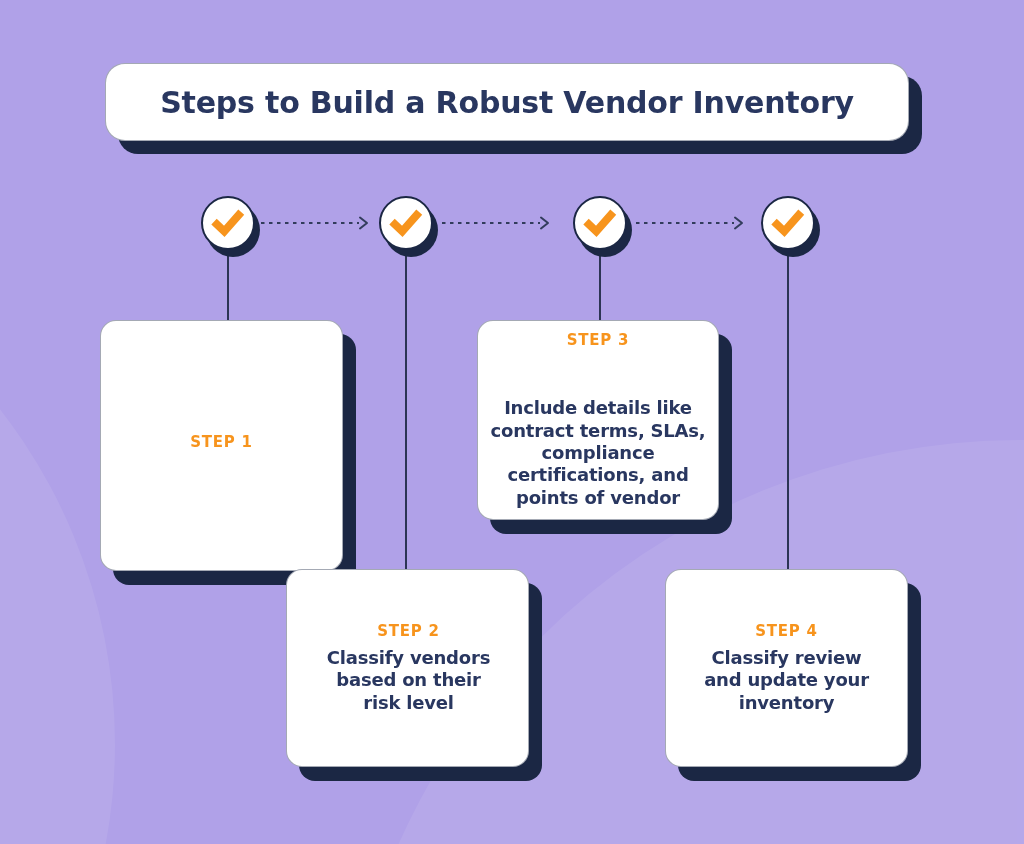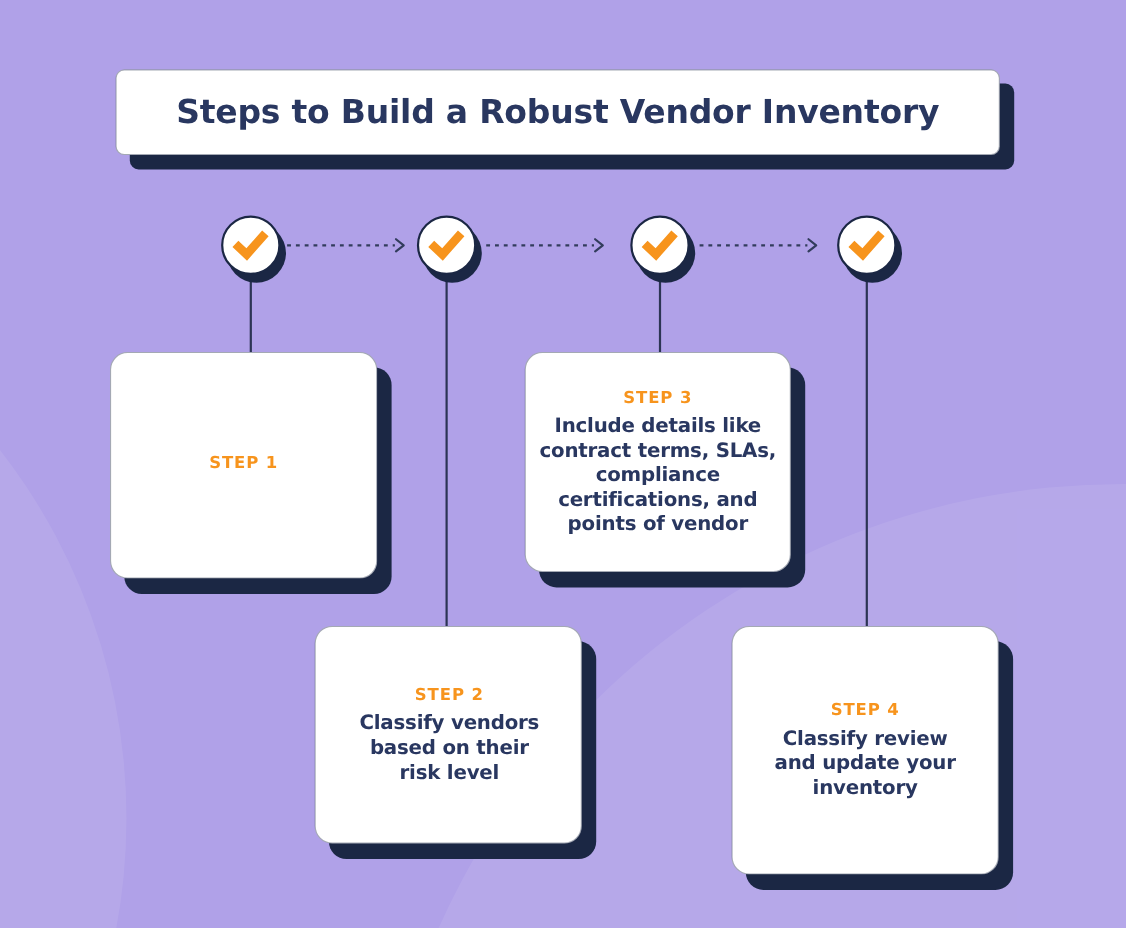--- a/index.html
+++ b/index.html
@@ -22,21 +22,21 @@
   }
   .bg-a { left: -975px; top: 199px; width: 1090px; height: 1090px; }
   .bg-b { left: 340px;  top: 440px; width: 1360px; height: 1360px; }
 
   .title-card {
     position: absolute;
     left: 105px; top: 63px;
     width: 802px; height: 76px;
     background: #ffffff;
     border: 1px solid rgba(28,41,68,0.40);
-    border-radius: 8px;
+    border-radius: 20px;
     box-shadow: 13px 13px 0 #1b2744;
     display: flex;
     align-items: center;
     justify-content: center;
   }
   .title-card h1 {
     margin: 0;
     font-size: 30px;
     font-weight: 800;
     letter-spacing: -0.2px;
@@ -82,24 +82,24 @@
     border-radius: 16px;
     box-shadow: 13px 14px 0 #1b2744;
     box-sizing: border-box;
     display: flex;
     flex-direction: column;
     align-items: center;
     justify-content: center;
     text-align: center;
     padding: 10px;
   }
-  .card1 { left: 100px; top: 320px; width: 243px; height: 206px; }
-  .card3 { left: 477px; top: 320px; width: 242px; height: 200px; }
+  .card1 { left: 100px; top: 320px; width: 243px; height: 251px; }
+  .card3 { left: 477px; top: 320px; width: 242px; height: 200px; justify-content: space-between; }
   .card2 { left: 286px; top: 569px; width: 243px; height: 198px; padding-left: 12px; }
-  .card4 { left: 665px; top: 569px; width: 243px; height: 226px; }
+  .card4 { left: 665px; top: 569px; width: 243px; height: 198px; }
 
   .step-label {
     font-size: 15px;
     font-weight: 800;
     letter-spacing: 0.8px;
     color: #f7941d;
     margin-bottom: 7px;
   }
   .step-text {
     font-size: 18px;

